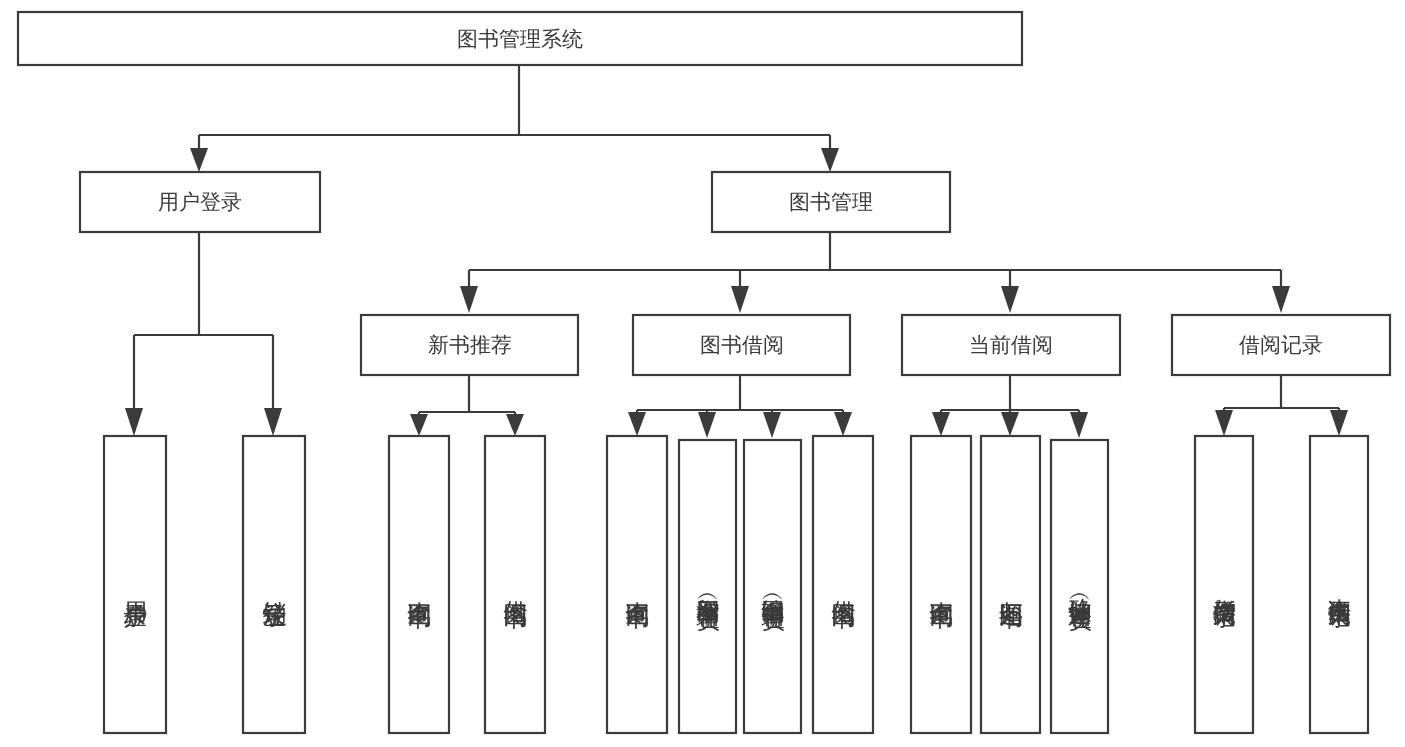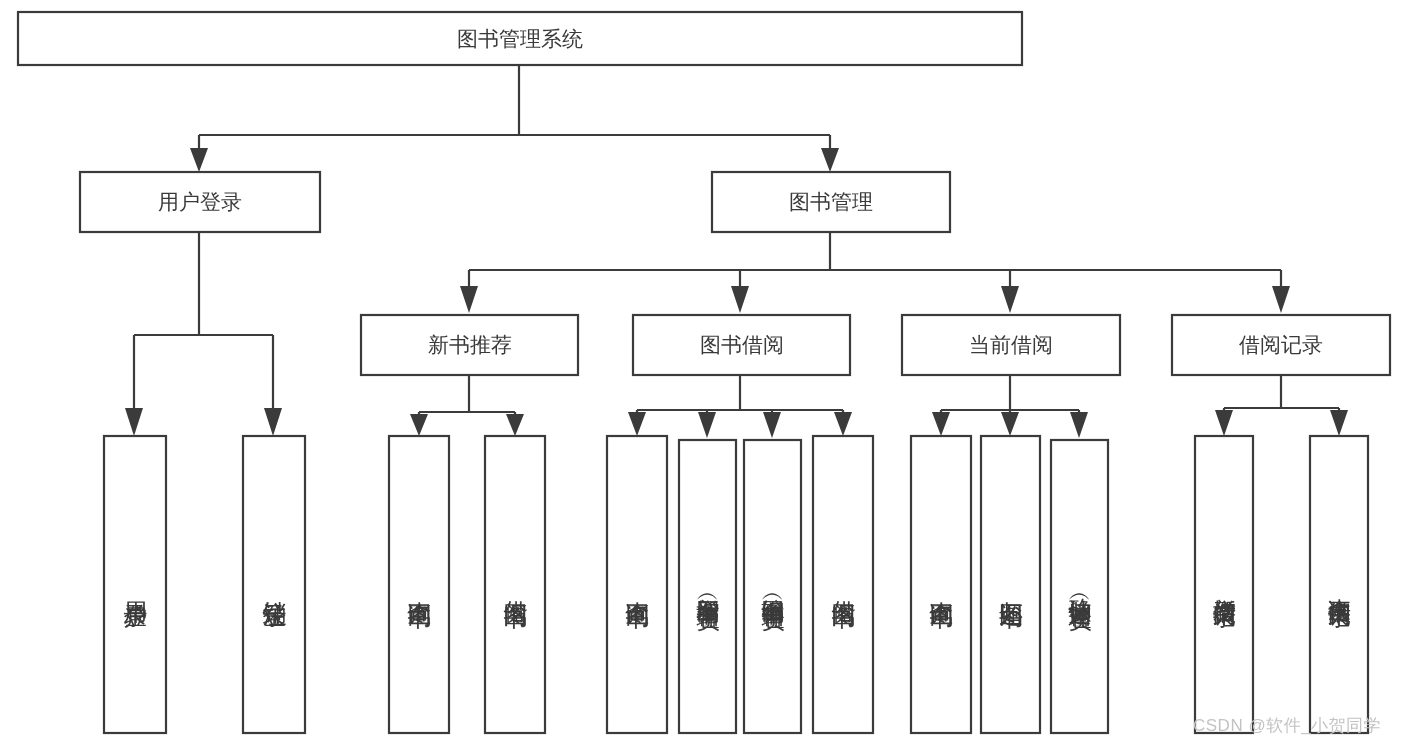--- a/index.html
+++ b/index.html
@@ -200,14 +200,13 @@
   <div class="node-label-v" style="left:744px; top:440px; width:57px; height:293px; font-size:23px;">编辑图书（管理员）</div>
   <div class="node-label-v" style="left:813px; top:436px; width:60px; height:297px;">借阅图书</div>
 
   <div class="node-label-v" style="left:911px; top:436px; width:60px; height:297px;">查询图书</div>
   <div class="node-label-v" style="left:981px; top:436px; width:59px; height:297px;">归还图书</div>
   <div class="node-label-v" style="left:1051px; top:440px; width:57px; height:293px; font-size:23px;">确认归还（管理员）</div>
 
   <div class="node-label-v" style="left:1195px; top:436px; width:58px; height:297px; font-size:23px;">新增借阅记录</div>
   <div class="node-label-v" style="left:1310px; top:436px; width:58px; height:297px; font-size:23px;">查询借阅记录</div>
 
-  <div class="watermark">CSDN @软件_小贺同学</div>
 </div>
 
 </body></html>

